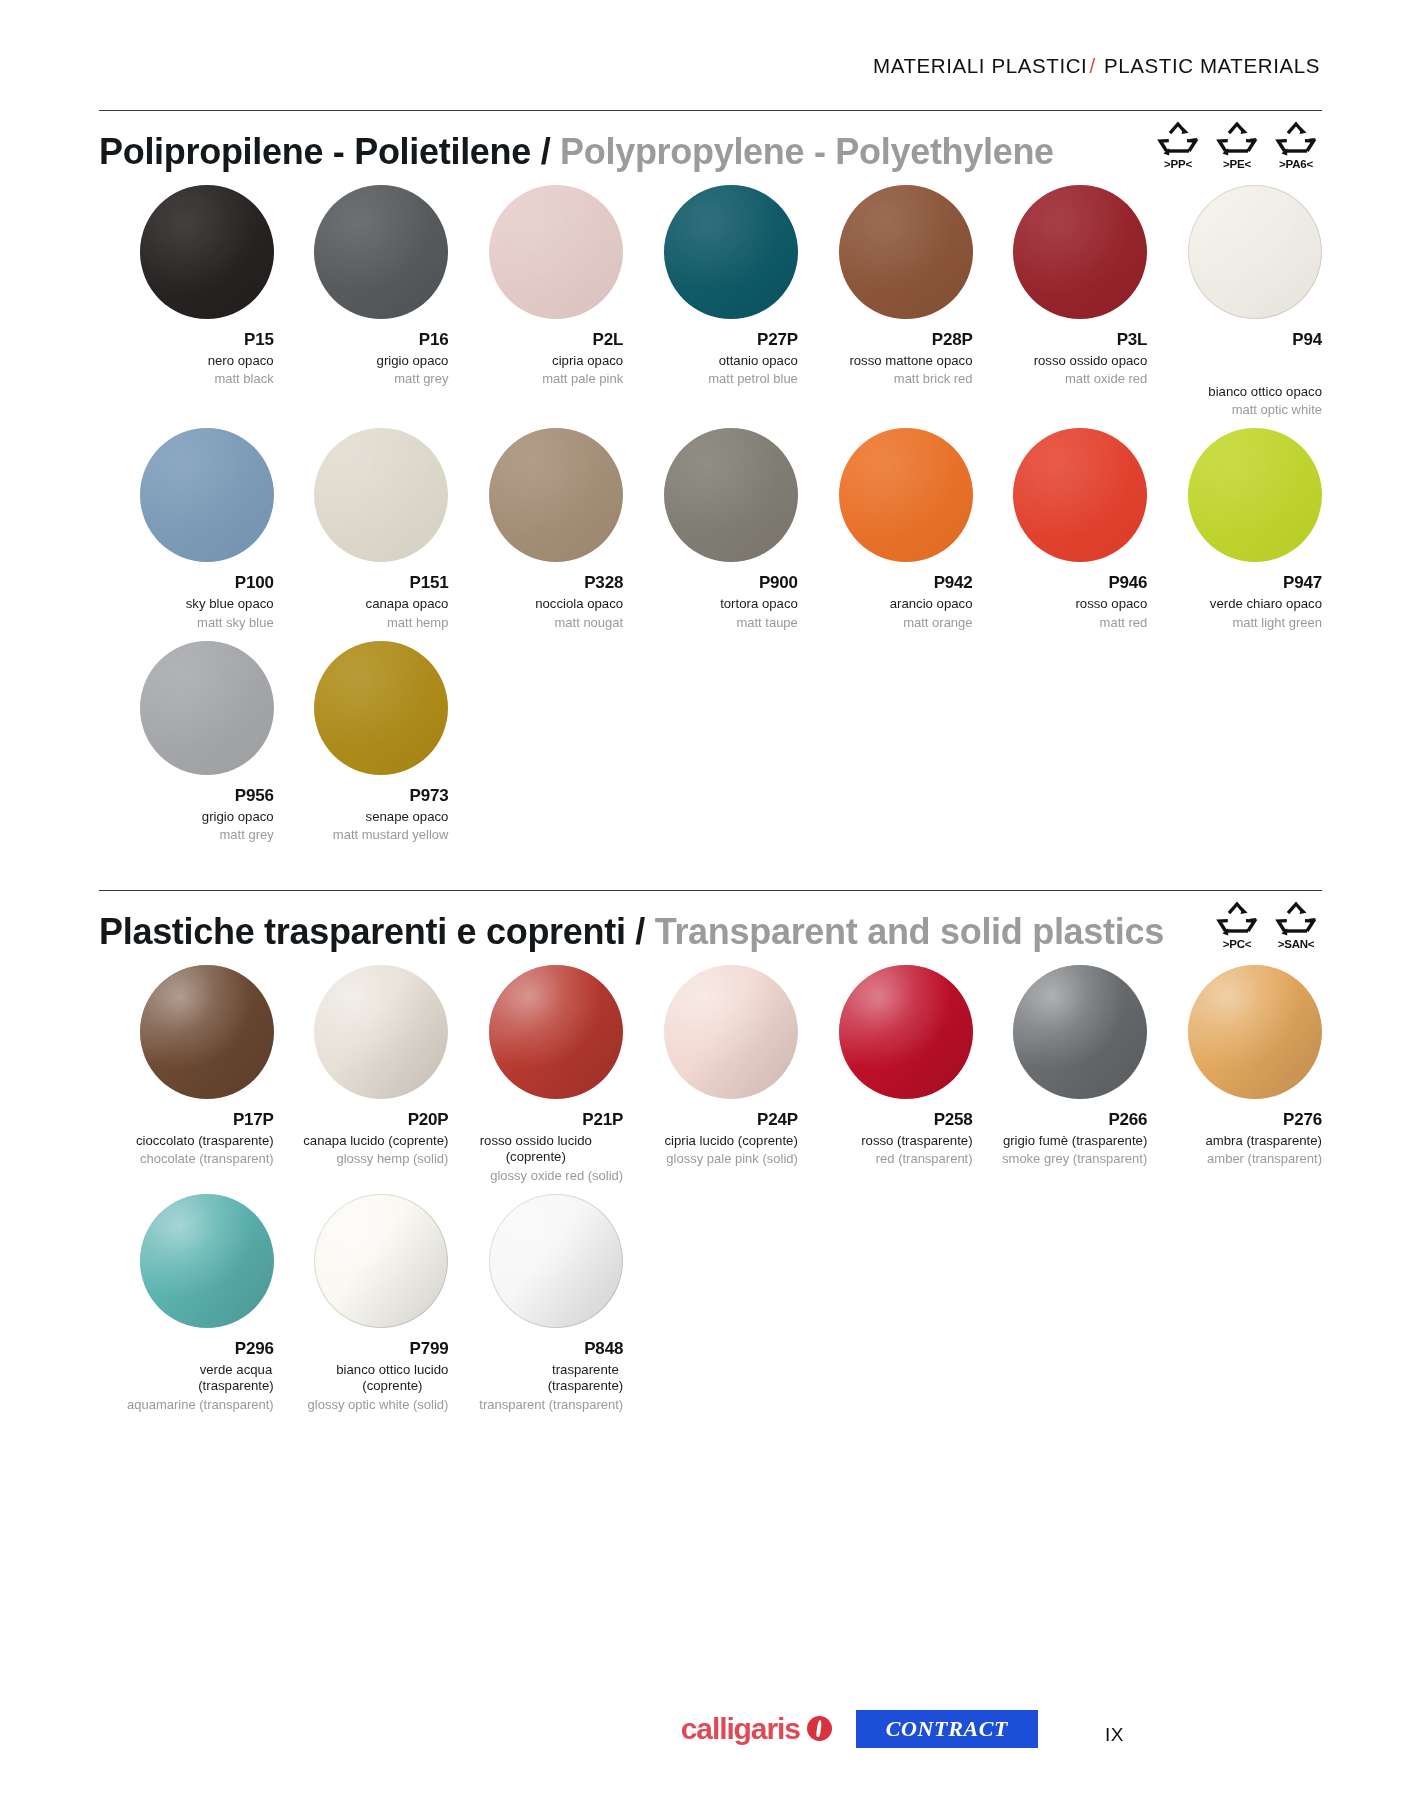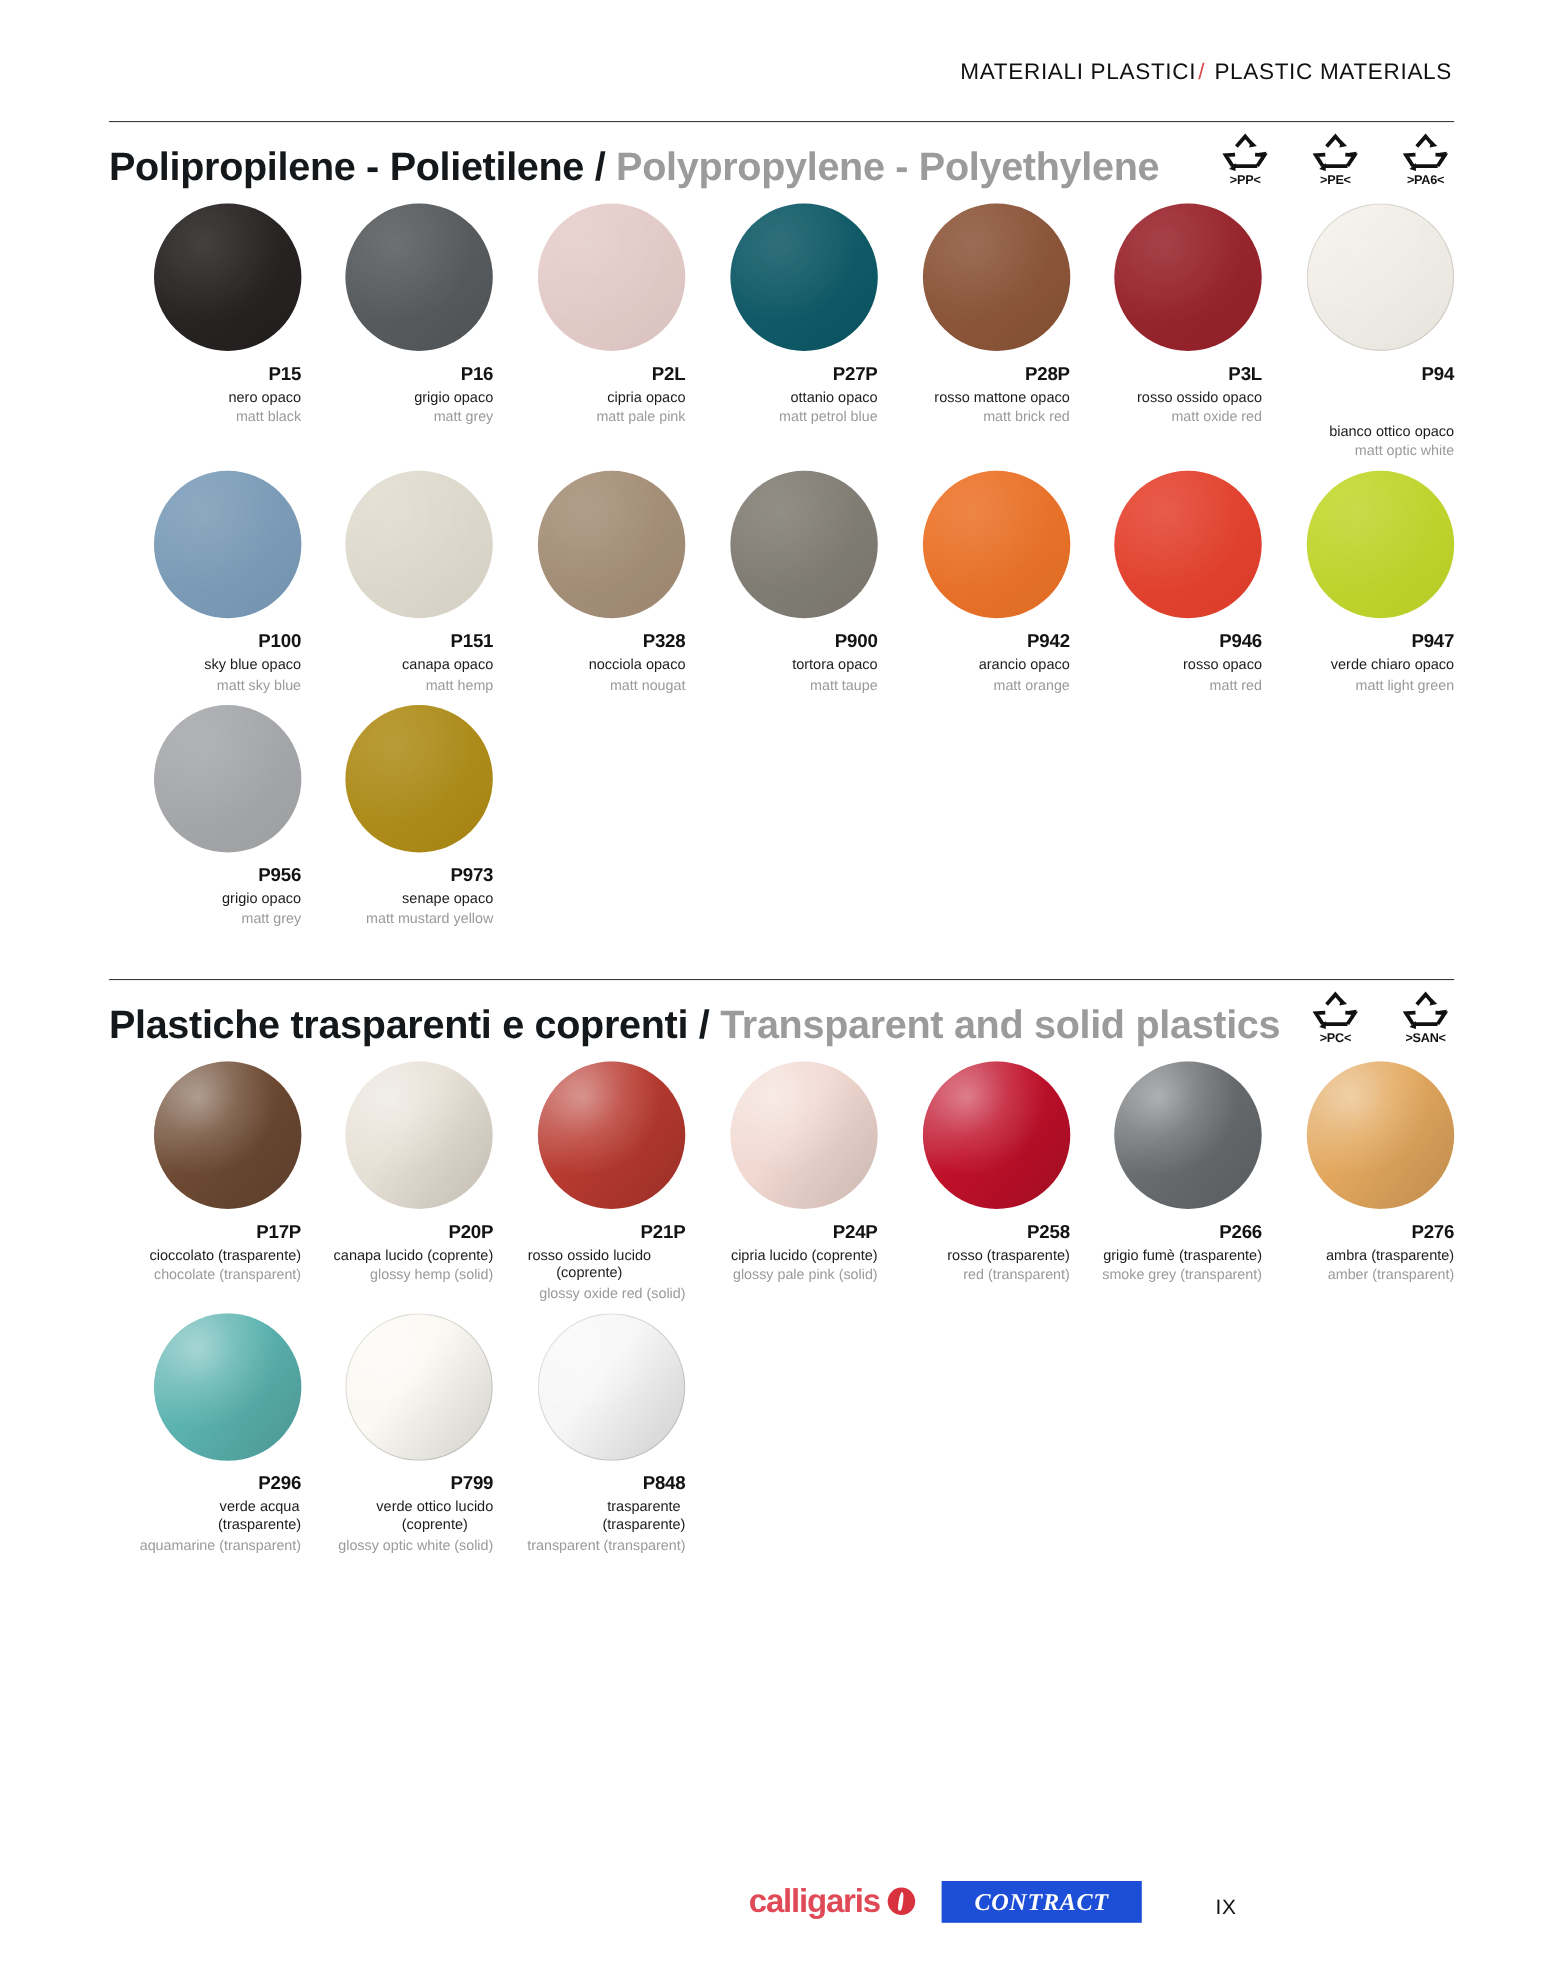--- a/index.html
+++ b/index.html
@@ -67,21 +67,21 @@
   .section-title .it { color: #15181a; }
   .section-title .sep { color: #15181a; font-weight: 700; }
   .section-title .en { color: #9b9b9b; font-weight: 700; }
 
   
   .recycle-group {
     position: absolute;
     right: 0;
     top: 10px;
     display: flex;
-    gap: 30px;
+    gap: 7px;
     align-items: center;
   }
   .recycle {
     width: 52px;
     display: flex;
     flex-direction: column;
     align-items: center;
   }
   .recycle svg { display: block; }
   .recycle-label {
@@ -573,21 +573,21 @@
 (trasparente)</div>
           <div class="name-en">aquamarine (transparent)</div>
         </div>
         <div class="swatch-cell">
           <div class="disc-wrap">
             <div class="disc outline" style="background: rgb(251, 249, 243);">
               <div class="sheen" style="background: radial-gradient(circle at 30% 24%, rgba(255, 255, 255, 0.42) 0%, rgba(255, 255, 255, 0.16) 26%, rgba(255, 255, 255, 0) 52%), linear-gradient(128deg, rgba(255, 255, 255, 0.2) 0%, rgba(255, 255, 255, 0) 42%, rgba(0, 0, 0, 0.16) 100%);"></div>
             </div>
           </div>
           <div class="code">P799</div>
-          <div class="name-it" style="white-space: pre-line;">verde ottico lucido
+          <div class="name-it" style="white-space: pre-line;">bianco ottico lucido
 (coprente)</div>
           <div class="name-en">glossy optic white (solid)</div>
         </div>
         <div class="swatch-cell">
           <div class="disc-wrap">
             <div class="disc outline" style="background: rgb(247, 247, 247);">
               <div class="sheen" style="background: radial-gradient(circle at 30% 24%, rgba(255, 255, 255, 0.42) 0%, rgba(255, 255, 255, 0.16) 26%, rgba(255, 255, 255, 0) 52%), linear-gradient(128deg, rgba(255, 255, 255, 0.2) 0%, rgba(255, 255, 255, 0) 42%, rgba(0, 0, 0, 0.16) 100%);"></div>
             </div>
           </div>
           <div class="code">P848</div>

